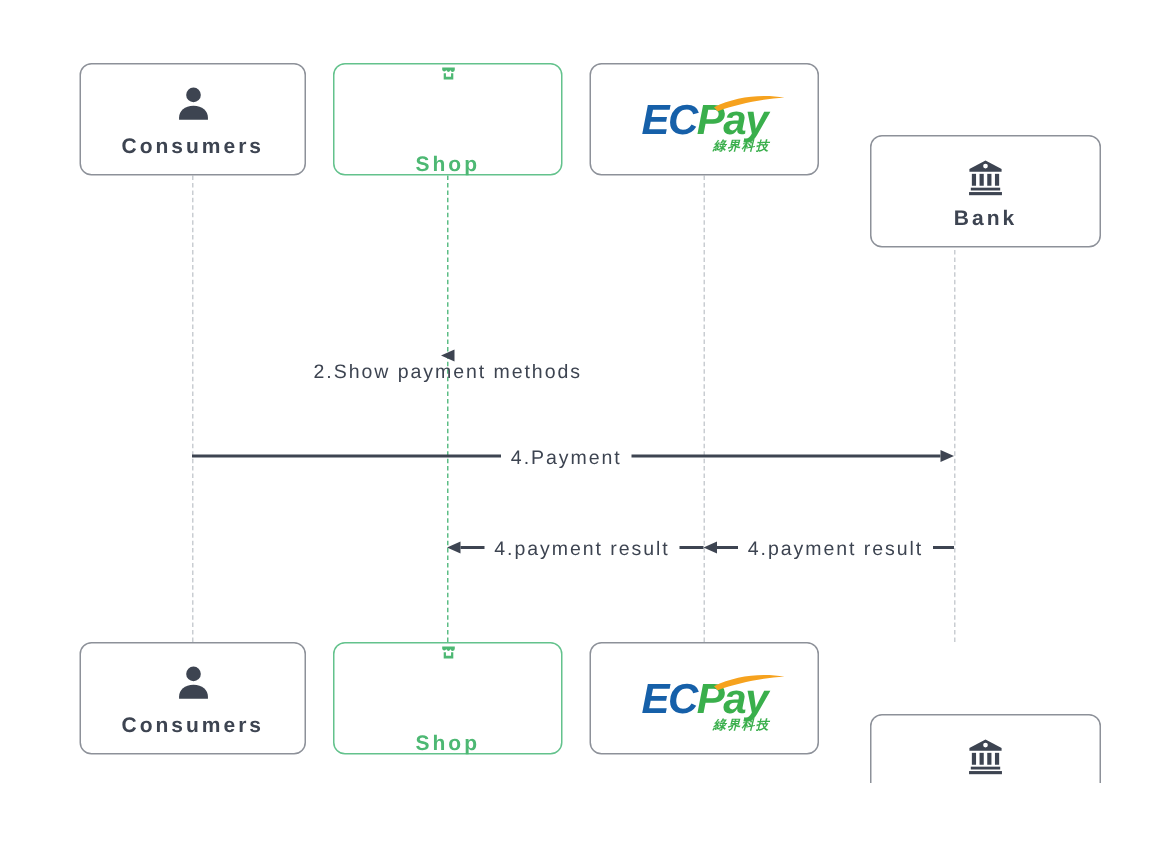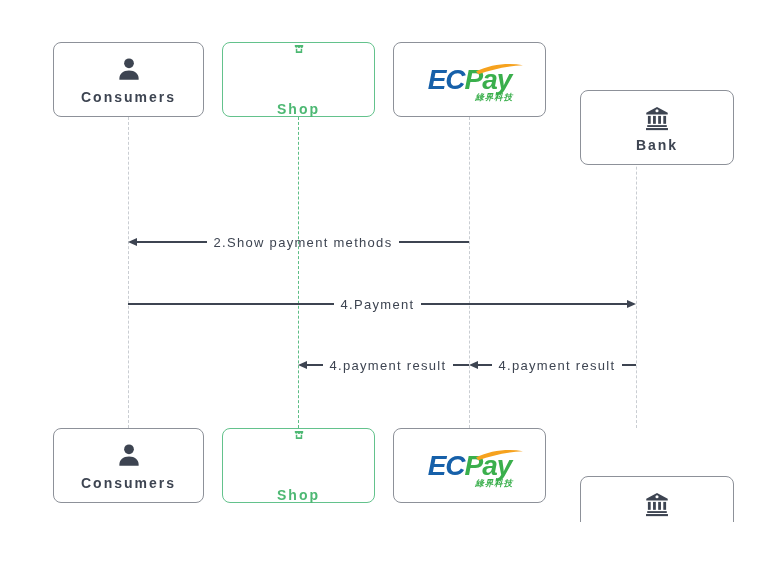--- a/index.html
+++ b/index.html
@@ -33,21 +33,21 @@
   .ecpay-swoosh{position:absolute;top:-5px;right:-13px;}
   .ecpay-sub{position:absolute;right:-2px;bottom:-8px;font-size:8.5px;font-weight:bold;color:#3aaf4c;letter-spacing:1px;line-height:1;margin-left:15px;}
   
   .msg{position:absolute;height:18px;display:flex;align-items:center;}
   .seg{flex:1;height:1.5px;background:#3d4451;min-width:2px;}
   .msg-label{padding:0 7px;font-size:13px;letter-spacing:1.3px;color:#3d4451;white-space:nowrap;line-height:1;}
   .ah{width:0;height:0;flex:none;}
   .ah-right{border-top:4.5px solid transparent;border-bottom:4.5px solid transparent;border-left:9px solid #3d4451;}
   .ah-left{border-top:4.5px solid transparent;border-bottom:4.5px solid transparent;border-right:9px solid #3d4451;}
   .m1{left:298px;top:171px;width:171px;}
-  .m2{left:128px;top:233px;width:341px;}
+  .m2{left:128px;top:233px;width:341px;flex-direction:column;}
   .m3{left:128px;top:295px;width:508px;}
   .m4a{left:298px;top:356px;width:171px;}
   .m4b{left:469px;top:356px;width:167px;}
 </style>
 </head>
 <body>
 
 <div class="canvas">
 
   <div class="lifeline" style="left:128px"></div>

